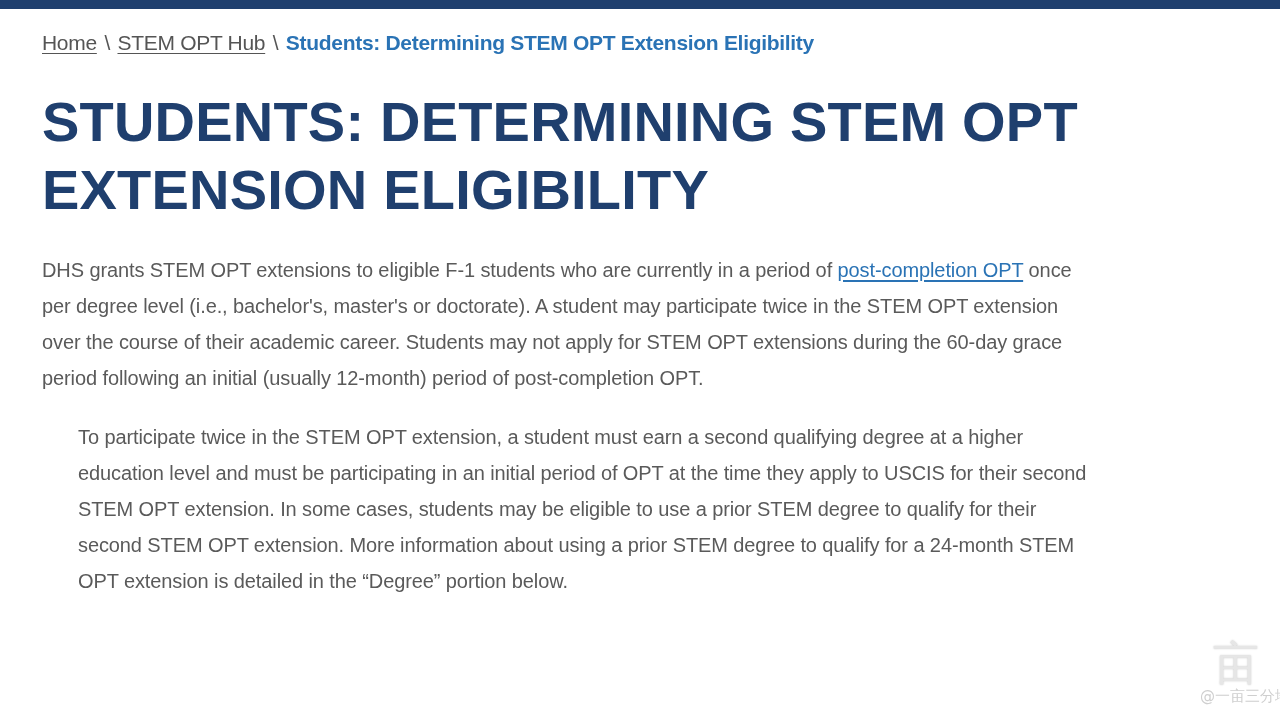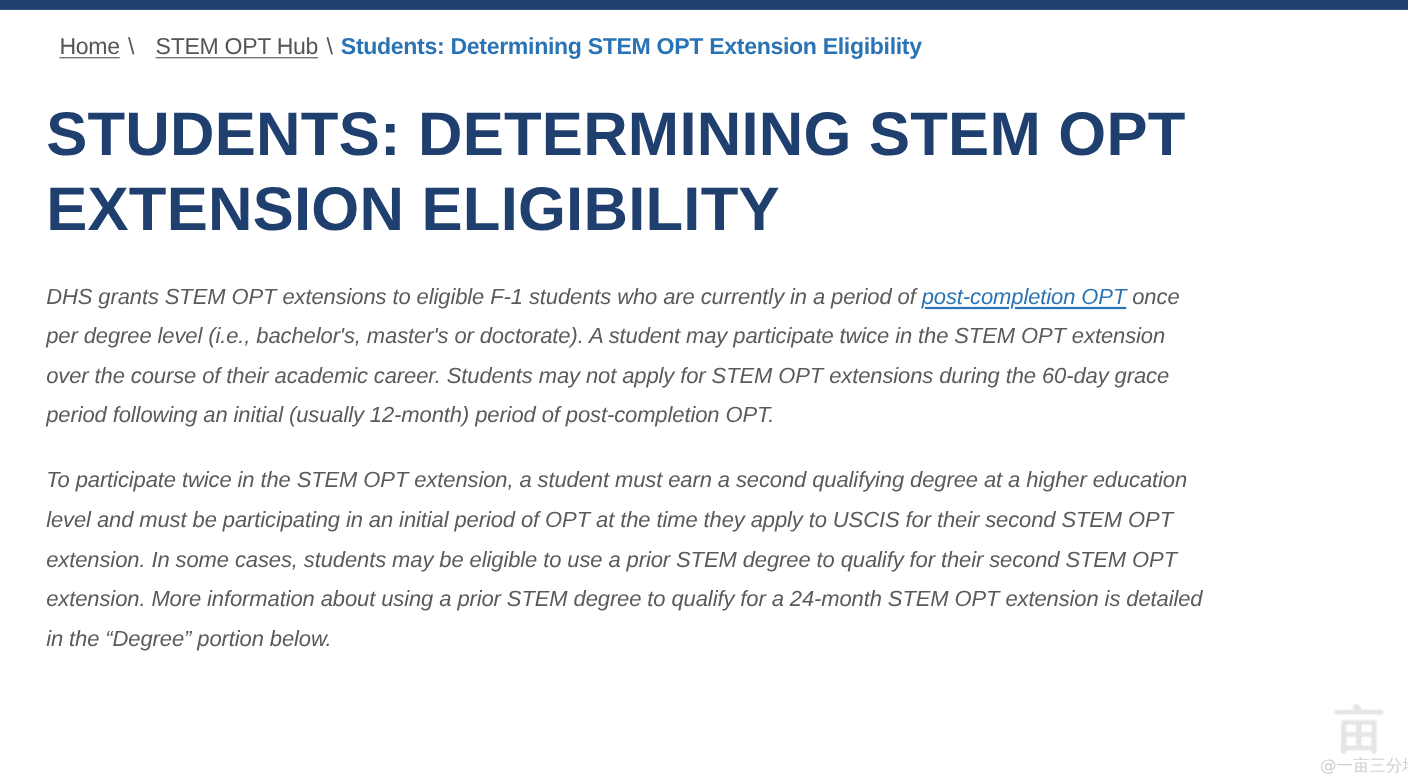--- a/index.html
+++ b/index.html
@@ -32,21 +32,20 @@
       line-height: 30px;
       color: #555555;
       white-space: nowrap;
       letter-spacing: -0.3px;
     }
     .breadcrumb a {
       color: #555555;
       text-decoration: underline;
       text-decoration-thickness: 1px;
       text-underline-offset: 3px;
-      margin-left: 12px;
     }
     .breadcrumb .sep {
       color: #555555;
       padding: 0 2px;
     }
     .breadcrumb .current {
       color: #2a73b5;
       font-weight: bold;
     }
     .page-title {
@@ -58,24 +57,23 @@
       color: #1f3f6e;
       letter-spacing: 0.2px;
       text-transform: uppercase;
     }
     .para {
       margin: 0;
       font-size: 20px;
       line-height: 36px;
       color: #5a5a5a;
       letter-spacing: -0.1px;
-      font-style: italic;
     }
     .para.p1 { margin-top: 28px; }
-    .para.p2 { margin-top: 23px; }
+    .para.p2 { margin-top: 23px; margin-left: 36px; }
     .para a {
       color: #2a73b5;
       text-decoration: underline;
       text-underline-offset: 3px;
     }
     .watermark {
       position: absolute;
       right: 8px;
       bottom: 2px;
       width: 72px;

